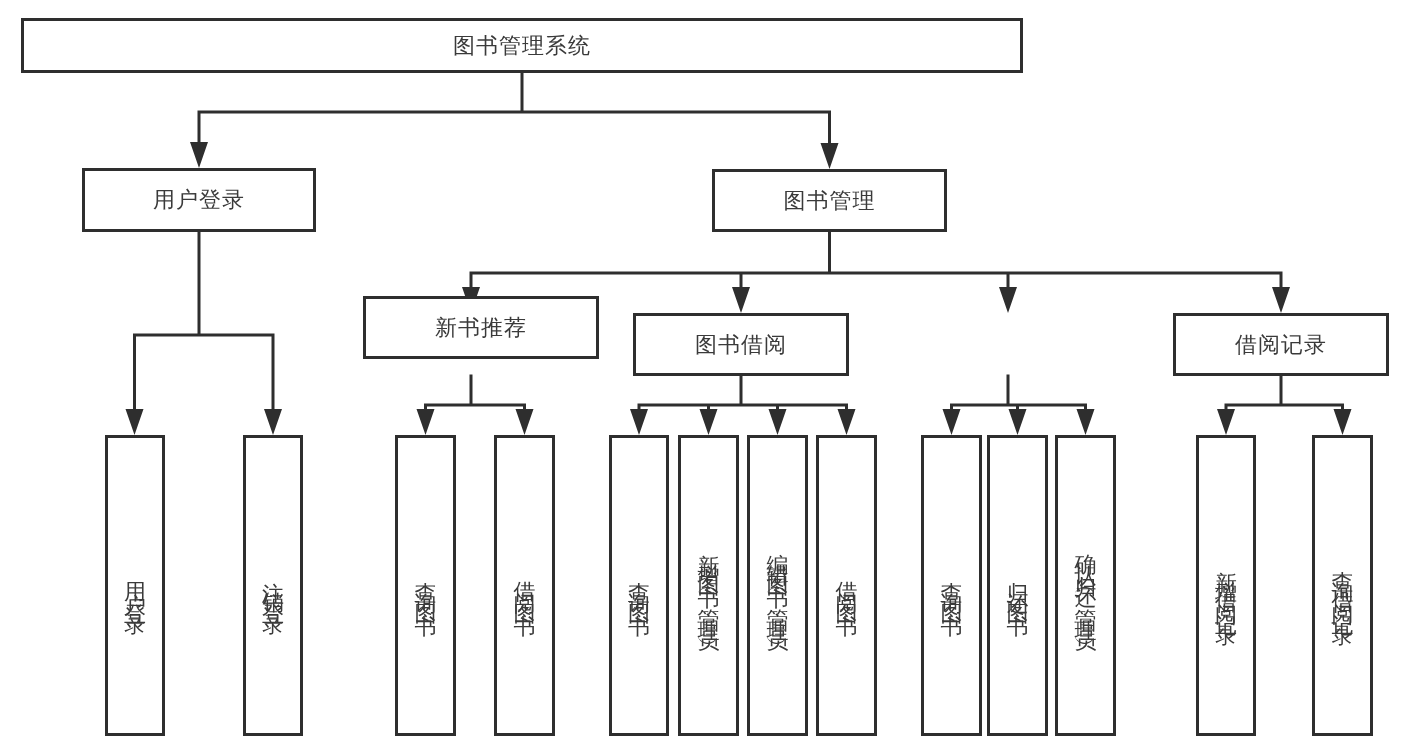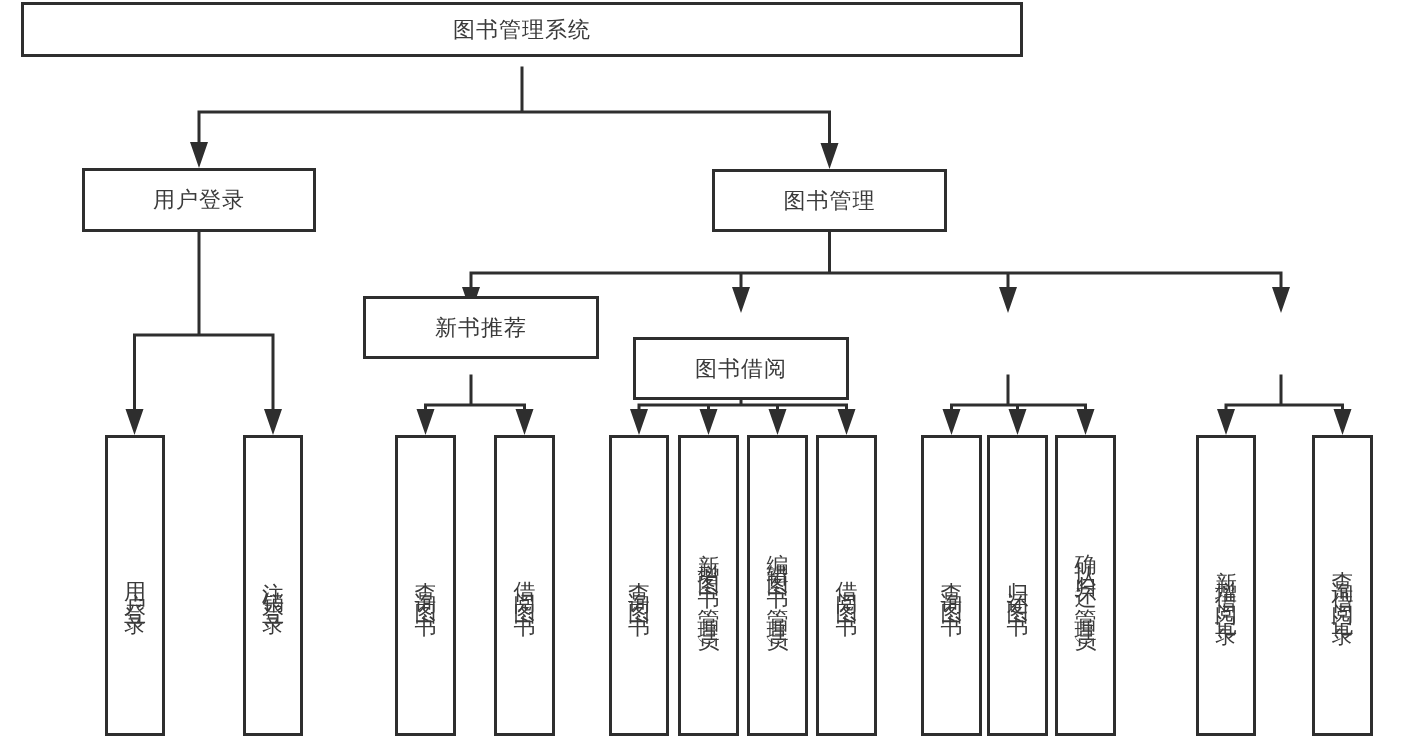--- a/index.html
+++ b/index.html
@@ -75,27 +75,28 @@
              M699.5 409 L717.5 409 L708.5 435 Z
              M768.5 409 L786.5 409 L777.5 435 Z
              M837.5 409 L855.5 409 L846.5 435 Z
              M942.5 409 L960.5 409 L951.5 435 Z
              M1008.5 409 L1026.5 409 L1017.5 435 Z
              M1076.5 409 L1094.5 409 L1085.5 435 Z
              M1217 409 L1235 409 L1226 435 Z
              M1333.5 409 L1351.5 409 L1342.5 435 Z" fill="#2e2e2e" stroke="none"></path>
   </svg>
 
-  <div class="node" style="left:21px;top:2px;width:1002px;height:55px;">图书管理系统</div>
+  <div class="node" style="left:21px;top:18px;width:1002px;height:55px;">图书管理系统</div>
 
   <div class="node" style="left:82px;top:168px;width:234px;height:64px;">用户登录</div>
   <div class="node" style="left:712px;top:169px;width:235px;height:63px;">图书管理</div>
 
   <div class="node" style="left:363px;top:296px;width:236px;height:63px;">新书推荐</div>
-  <div class="node" style="left:633px;top:313px;width:216px;height:63px;margin-top:24px;">图书借阅</div>
+  <div class="node" style="left:633px;top:313px;width:216px;height:63px;">图书借阅</div>
+  <div class="node" style="left:1173px;top:313px;width:216px;height:63px;">借阅记录</div>
 
   <div class="node leaf" style="left:105px;top:435px;width:60px;height:301px;">用户登录</div>
   <div class="node leaf" style="left:243px;top:435px;width:60px;height:301px;">注销登录</div>
 
   <div class="node leaf" style="left:395px;top:435px;width:61px;height:301px;">查询图书</div>
   <div class="node leaf" style="left:494px;top:435px;width:61px;height:301px;">借阅图书</div>
 
   <div class="node leaf" style="left:609px;top:435px;width:60px;height:301px;">查询图书</div>
   <div class="node leaf" style="left:678px;top:435px;width:61px;height:301px;">新增图书（管理员）</div>
   <div class="node leaf" style="left:747px;top:435px;width:61px;height:301px;">编辑图书（管理员）</div>

